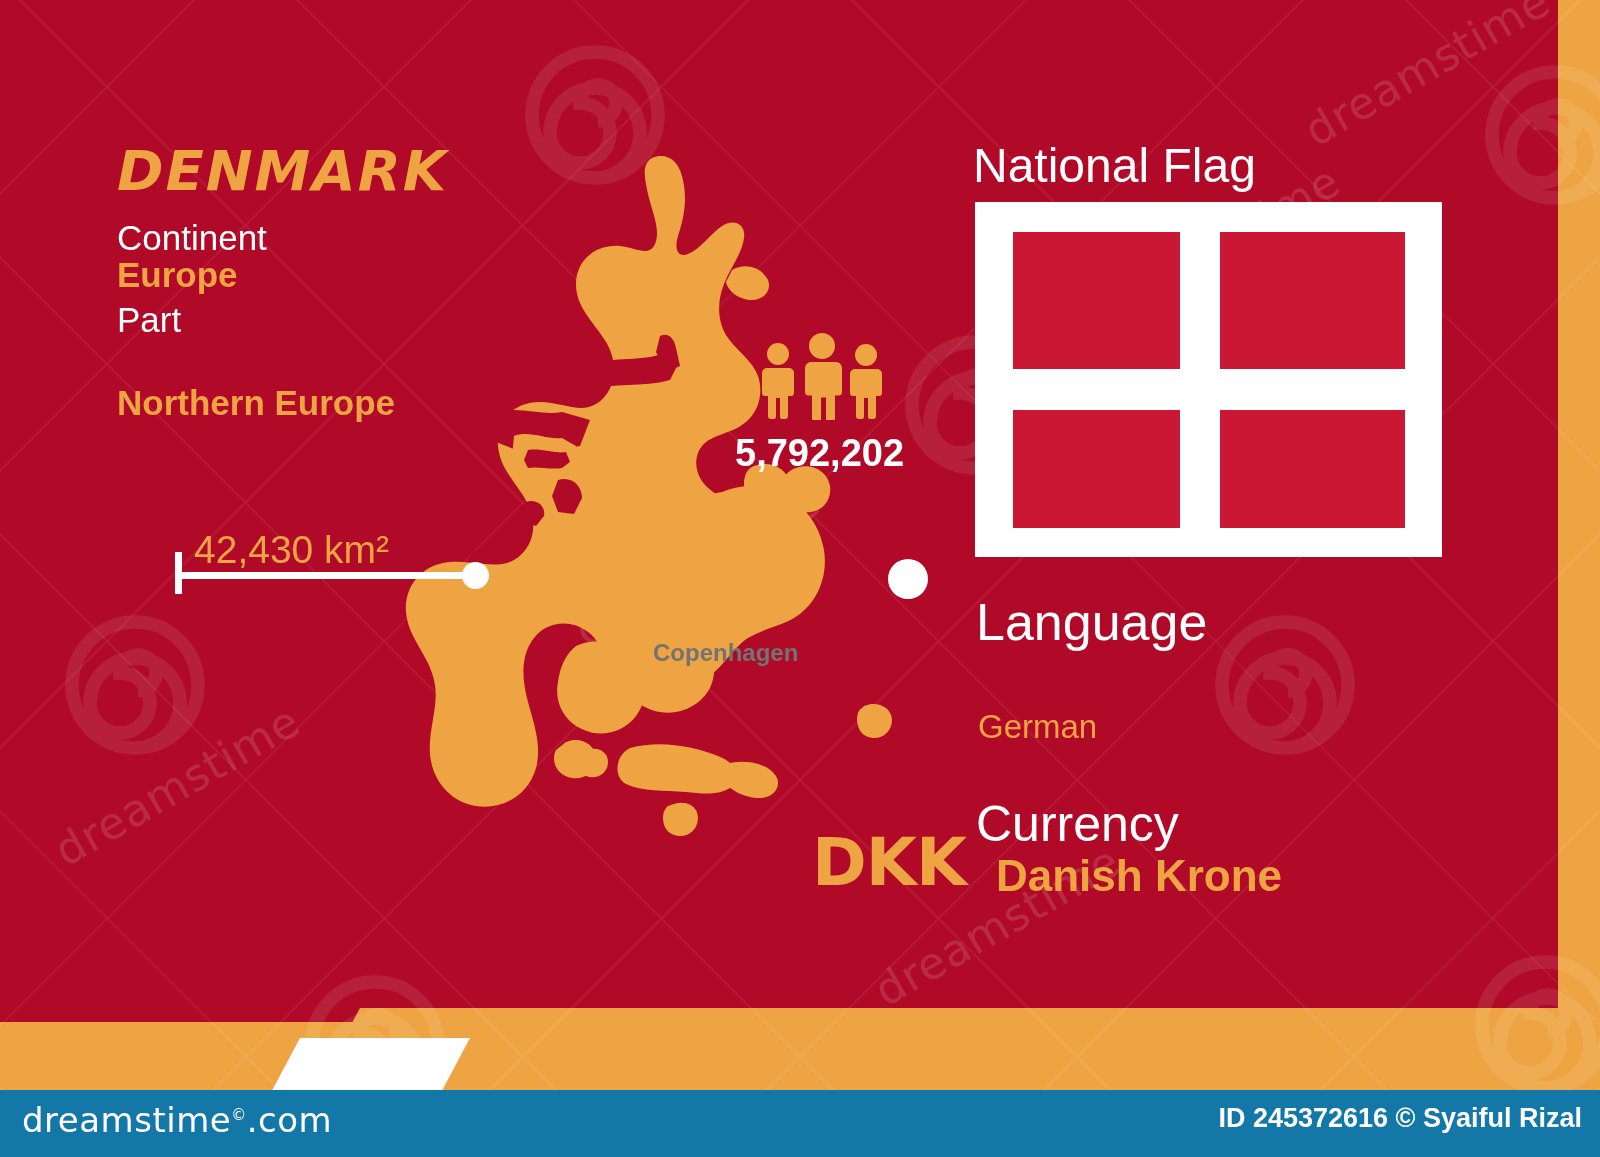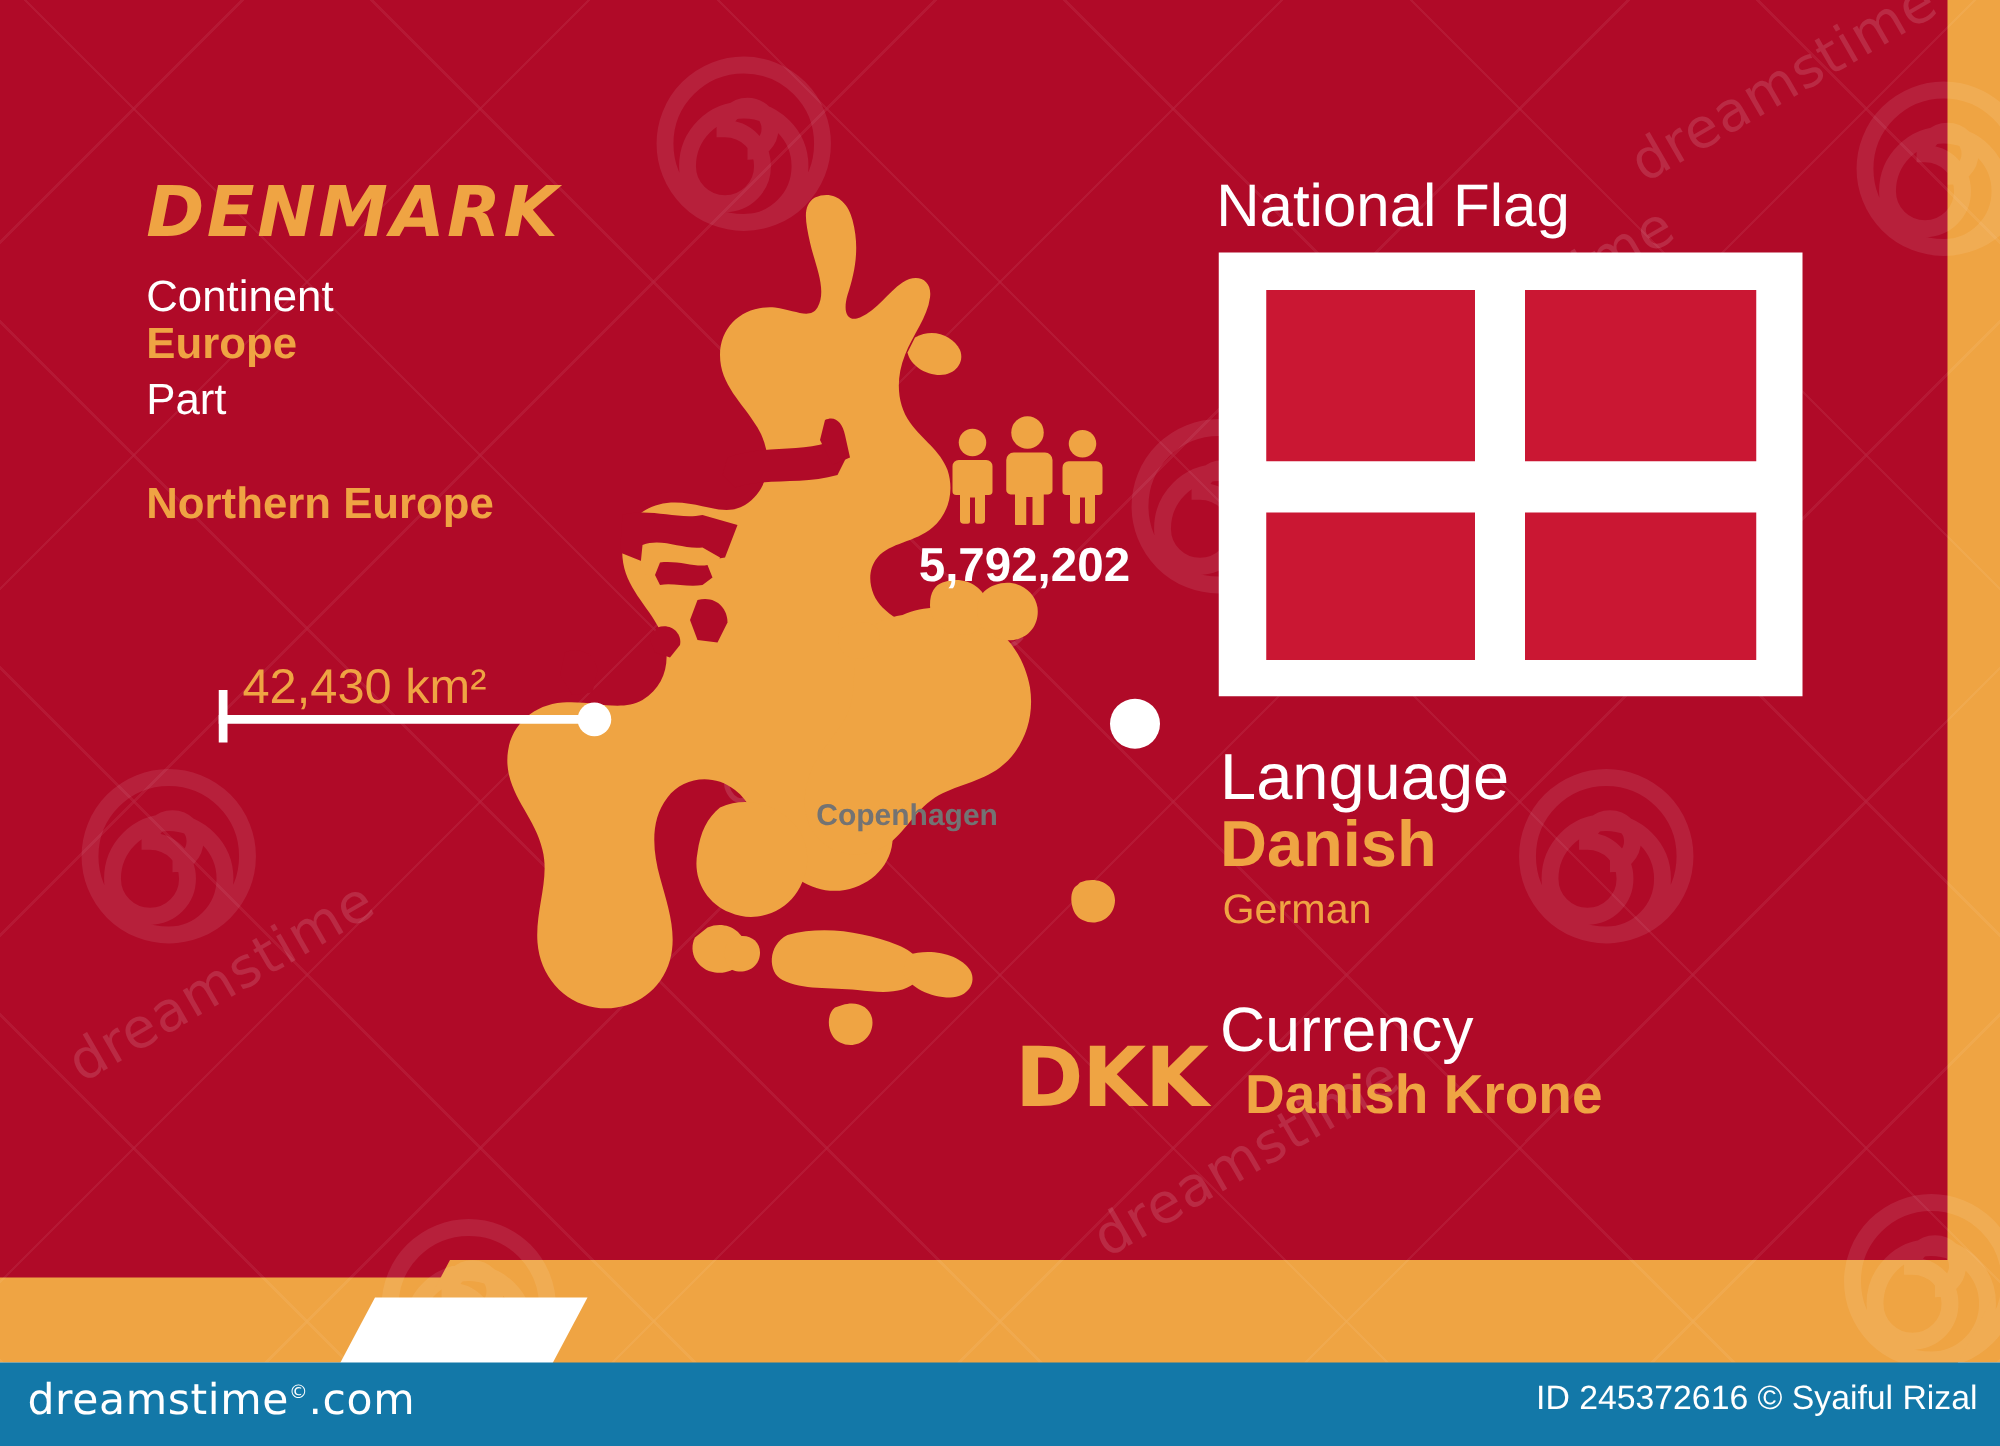--- a/index.html
+++ b/index.html
@@ -258,21 +258,21 @@
   }
   .ds-logo .reg {
     font-size: 15px;
     vertical-align: super;
   }
   .credit {
     position: absolute;
     right: 18px; top: 1103px;
     color: #ffffff;
     font-size: 27px;
-    font-weight: normal;
+    font-weight: bold;
   }
 </style>
 </head>
 <body>
 
 <div id="stage">
 
   <div class="bg-orange"></div>
   <div class="bg-red"></div>
   <div class="diag-band"></div>
@@ -520,21 +520,20 @@
 
   <div class="flag-heading">National Flag</div>
   <div class="flag">
     <div class="q q1"></div>
     <div class="q q2"></div>
     <div class="q q3"></div>
     <div class="q q4"></div>
   </div>
 
   <div class="lang-heading">Language</div>
-  <div class="lang-primary">Danish</div>
   <div class="lang-secondary">German</div>
 
   <div class="cur-code">DKK</div>
   <div class="cur-heading">Currency</div>
   <div class="cur-value">Danish Krone</div>
 
   <div class="footer"></div>
   <div class="ds-logo"><span>dreamstime</span><span class="reg">©</span><span>.com</span></div>
   <div class="credit">ID 245372616 © Syaiful Rizal</div>
 

